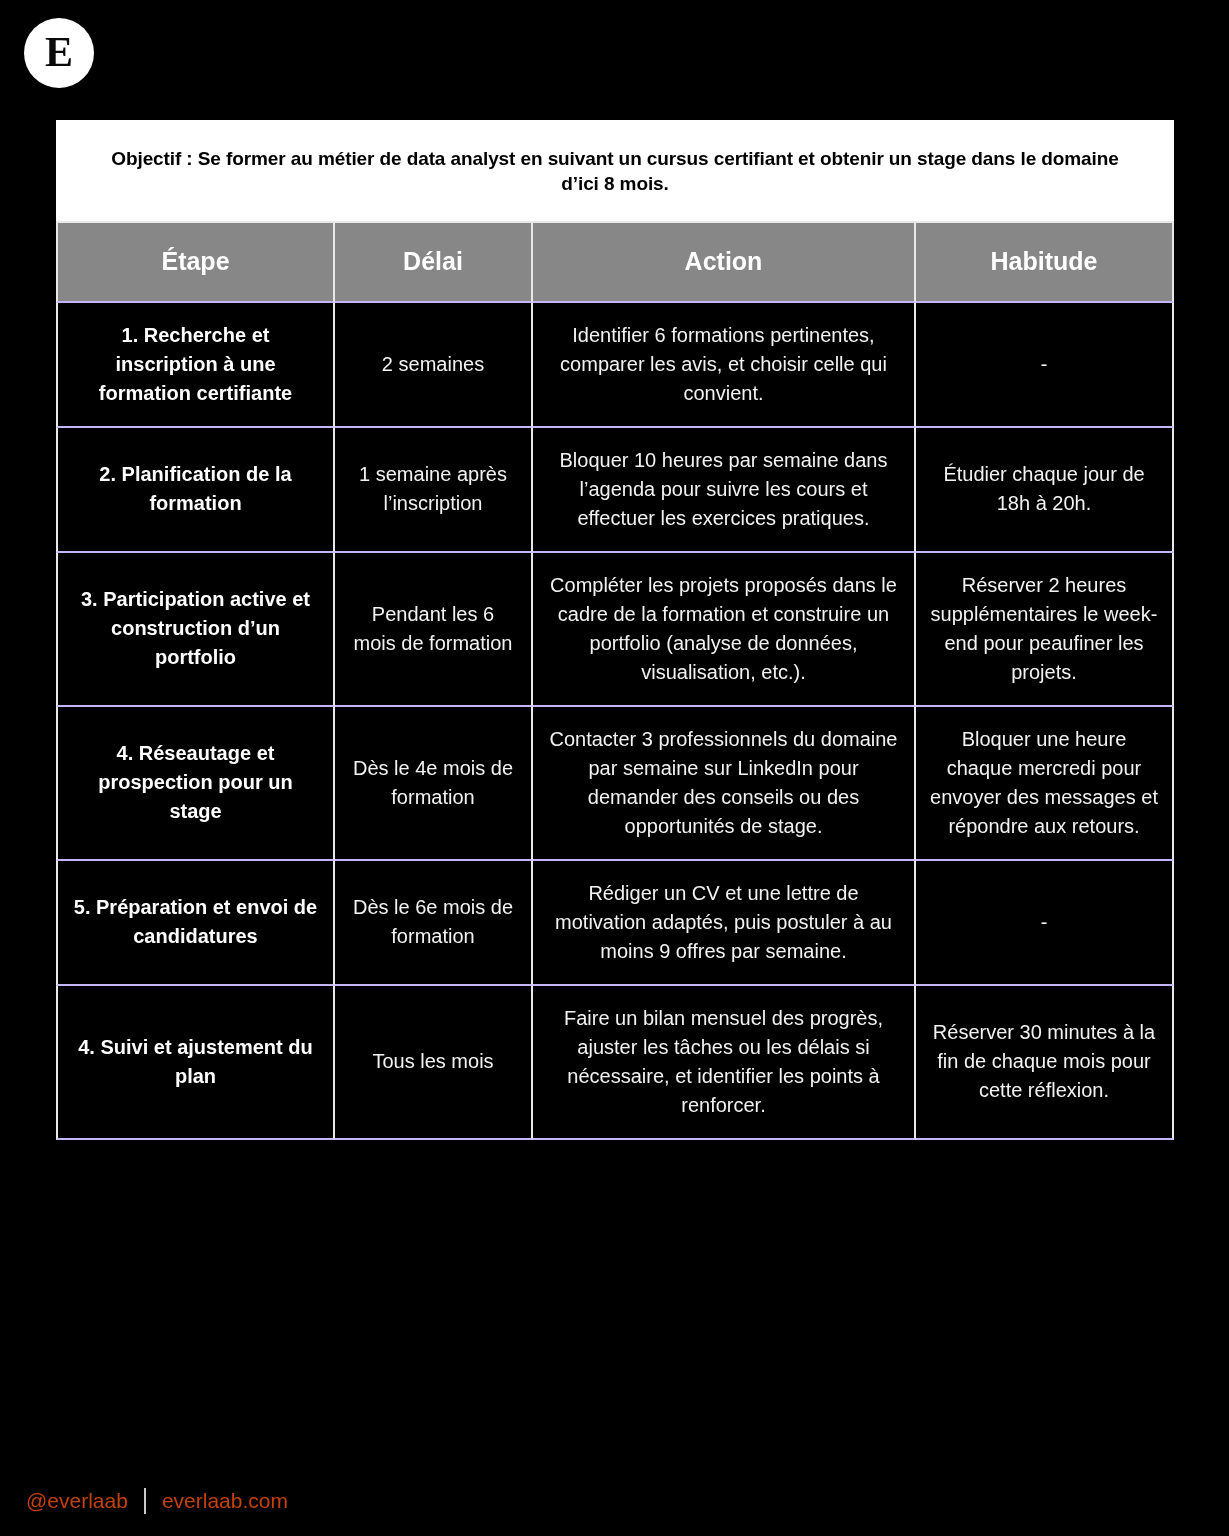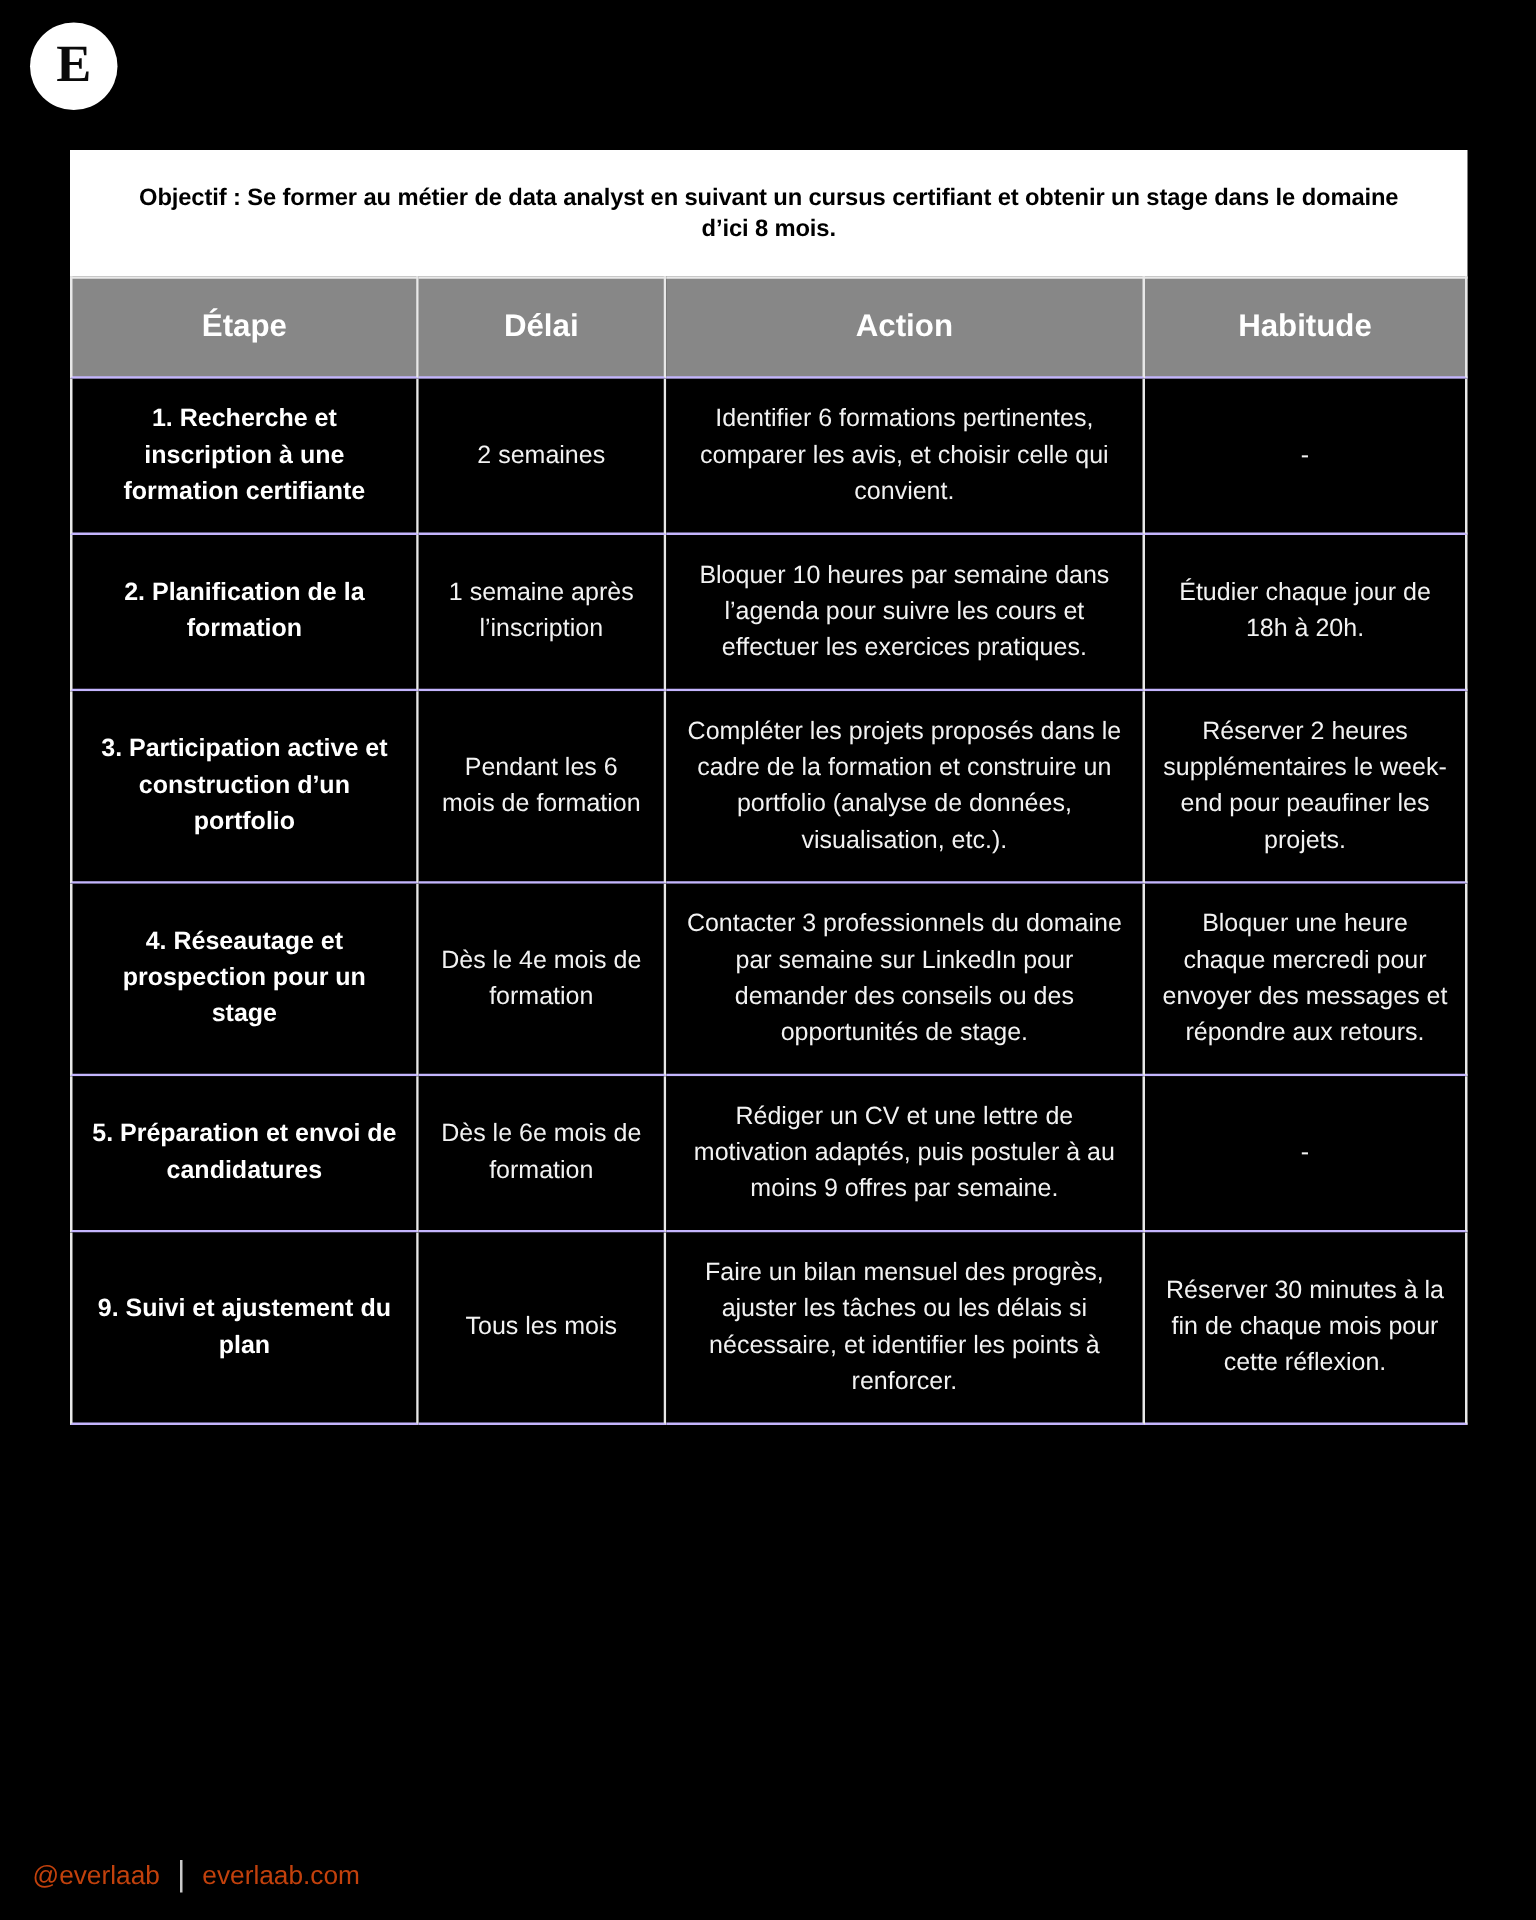--- a/index.html
+++ b/index.html
@@ -194,21 +194,21 @@
         <td class="col-action">Contacter 3 professionnels du domaine par semaine sur LinkedIn pour demander des conseils ou des opportunités de stage.</td>
         <td class="col-habitude">Bloquer une heure chaque mercredi pour envoyer des messages et répondre aux retours.</td>
       </tr>
       <tr>
         <td class="col-etape">5. Préparation et envoi de candidatures</td>
         <td class="col-delai">Dès le 6e mois de formation</td>
         <td class="col-action">Rédiger un CV et une lettre de motivation adaptés, puis postuler à au moins 9 offres par semaine.</td>
         <td class="col-habitude">-</td>
       </tr>
       <tr>
-        <td class="col-etape">9. Suivi et ajustement du plan</td>
+        <td class="col-etape">4. Suivi et ajustement du plan</td>
         <td class="col-delai">Tous les mois</td>
         <td class="col-action">Faire un bilan mensuel des progrès, ajuster les tâches ou les délais si nécessaire, et identifier les points à renforcer.</td>
         <td class="col-habitude">Réserver 30 minutes à la fin de chaque mois pour cette réflexion.</td>
       </tr>
     </tbody>
   </table>
 </div>
 
 <div class="footer">
   <span>@everlaab</span>

